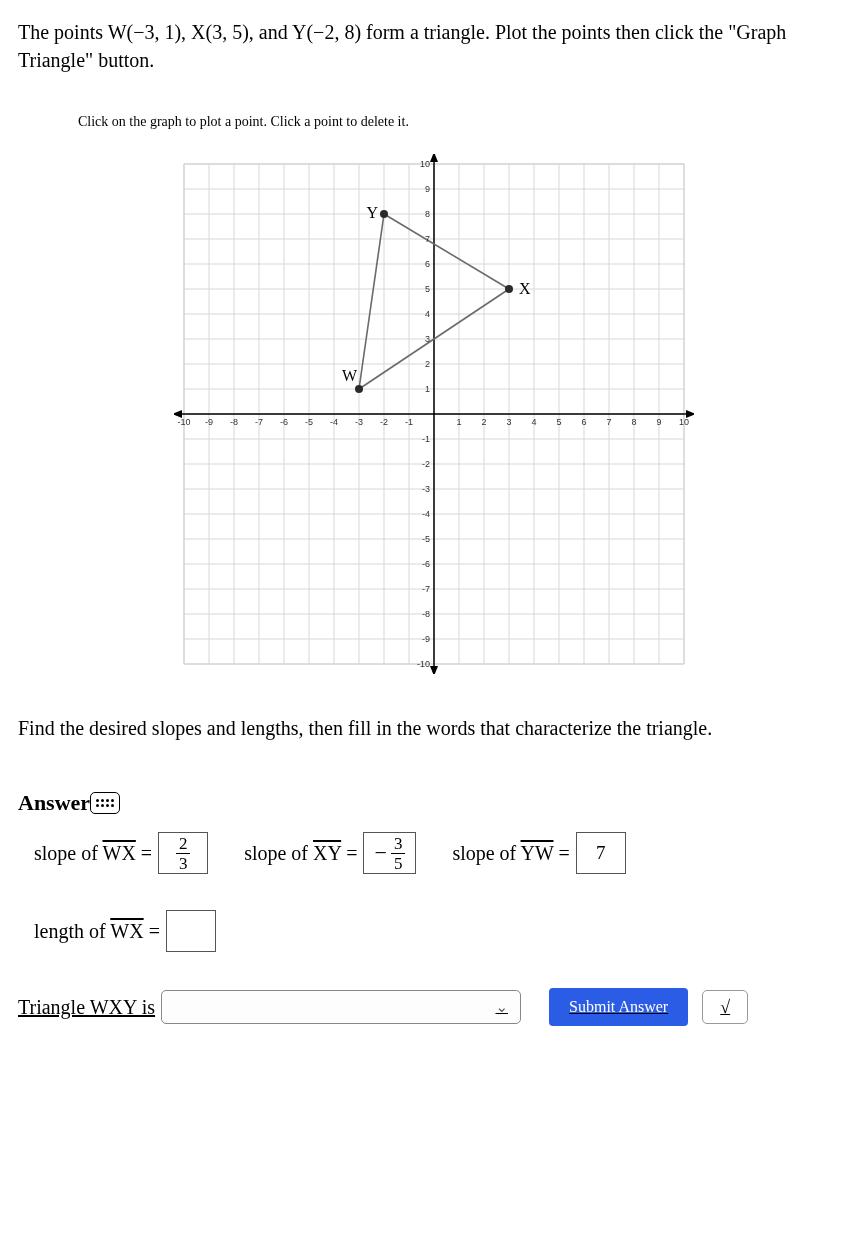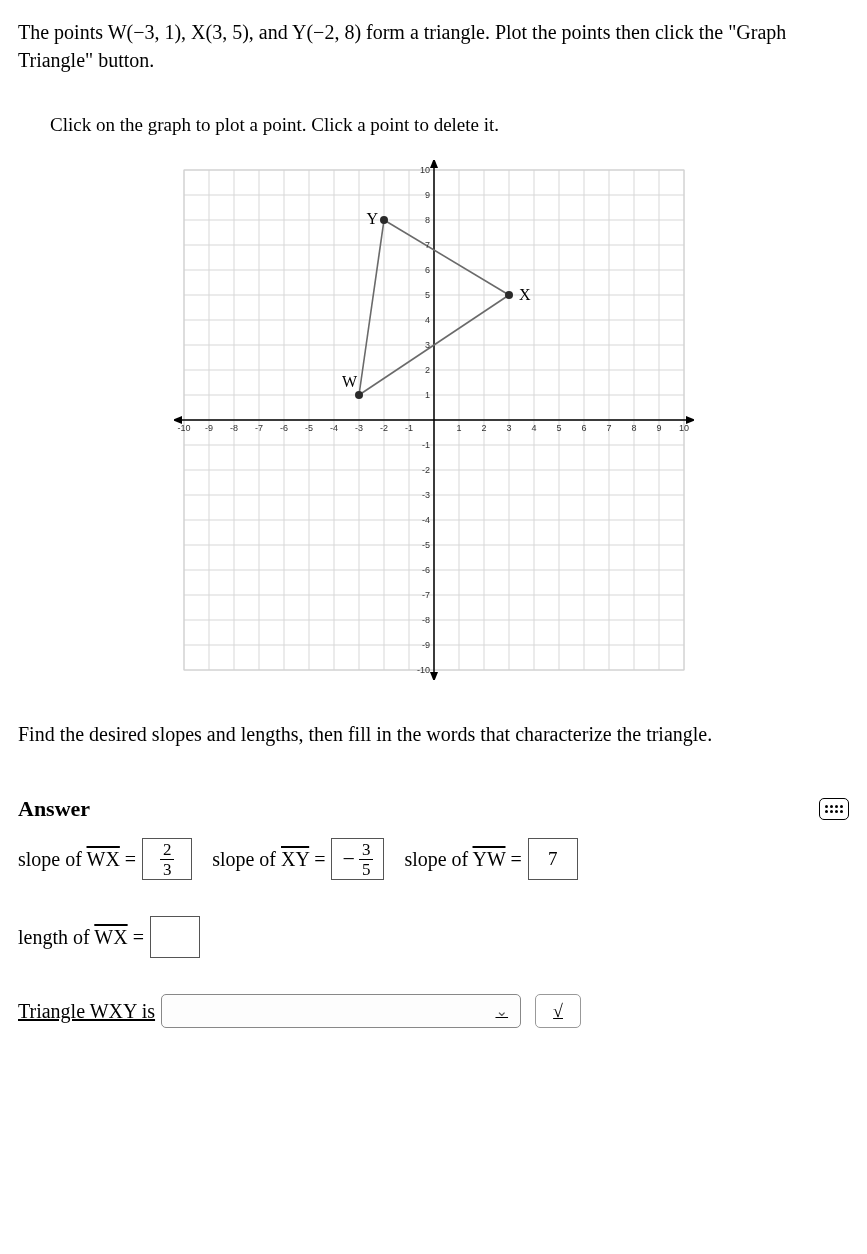--- a/index.html
+++ b/index.html
@@ -6,32 +6,32 @@
   body {
     font-family: Georgia, 'Times New Roman', serif;
     margin: 0;
     padding: 18px;
     color: #000;
     font-size: 20px;
     width: 867px;
     background: #fff;
   }
   .question { line-height: 1.4; margin-bottom: 40px; }
-  .instruction { margin-left: 32px; margin-bottom: 24px; font-size: 19px; }
+  .instruction { margin-left: 60px; margin-bottom: 24px; font-size: 14px; }
   .graph-wrap { text-align: center; margin-bottom: 40px; }
   svg.graph { display: block; margin: 0 auto; }
   .find { line-height: 1.4; margin-bottom: 48px; }
-  .answer-row { display: flex; align-items: center; justify-content: space-between; margin-bottom: 16px; }
+  .answer-row { display: flex; align-items: center; margin-bottom: 16px; }
   .answer-label { font-weight: bold; font-size: 22px; }
   .keypad {
     width: 30px; height: 22px; border: 1.5px solid #000; border-radius: 5px;
     display: inline-flex; align-items: center; justify-content: center;
   }
   .inputs-row { display: flex; gap: 20px; margin-bottom: 36px; }
-  .field-group { display: flex; align-items: center; flex: 0 0 auto; }
+  .field-group { display: flex; align-items: center; flex: 0 0 auto; margin-left: 16px; }
   .field-label { white-space: nowrap; }
   .overline { text-decoration: overline; }
   .input-box {
     border: 1px solid #555;
     min-width: 50px;
     height: 42px;
     margin-left: 6px;
     display: inline-flex;
     align-items: center;
     justify-content: center;
@@ -278,16 +278,17 @@
     </span>
     <span class="input-box"></span>
   </div>
 </div>
 
 <div class="last-row">
   <span>Triangle WXY is</span>
   <span class="dropdown">
     <span>⌄</span>
   </span>
+  <button class="submit-btn">Submit Answer</button>
   <span class="sqrt-btn">
     <span>√</span>
   </span>
 </div>
 
 </body></html>

